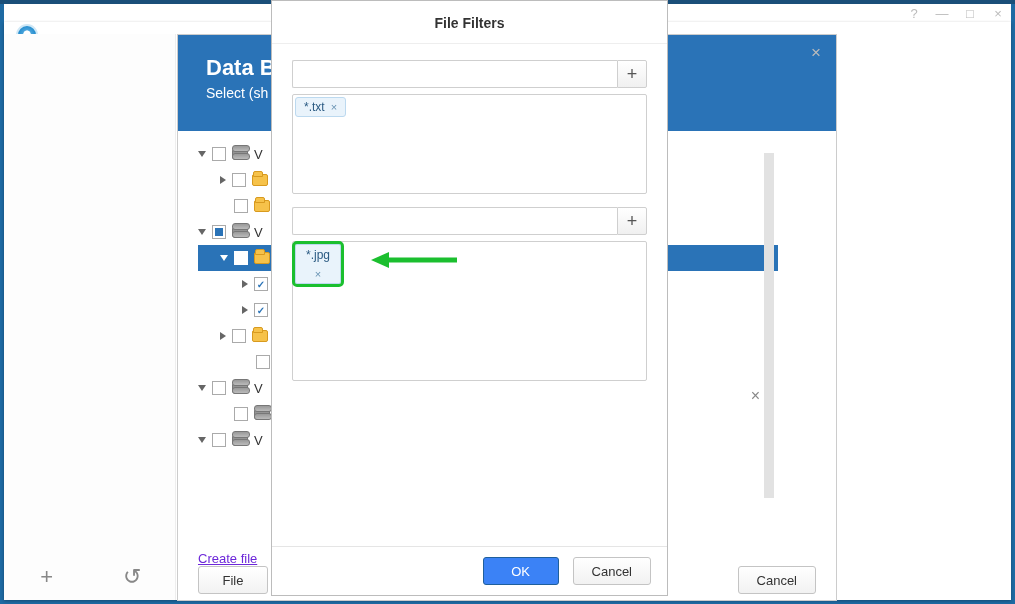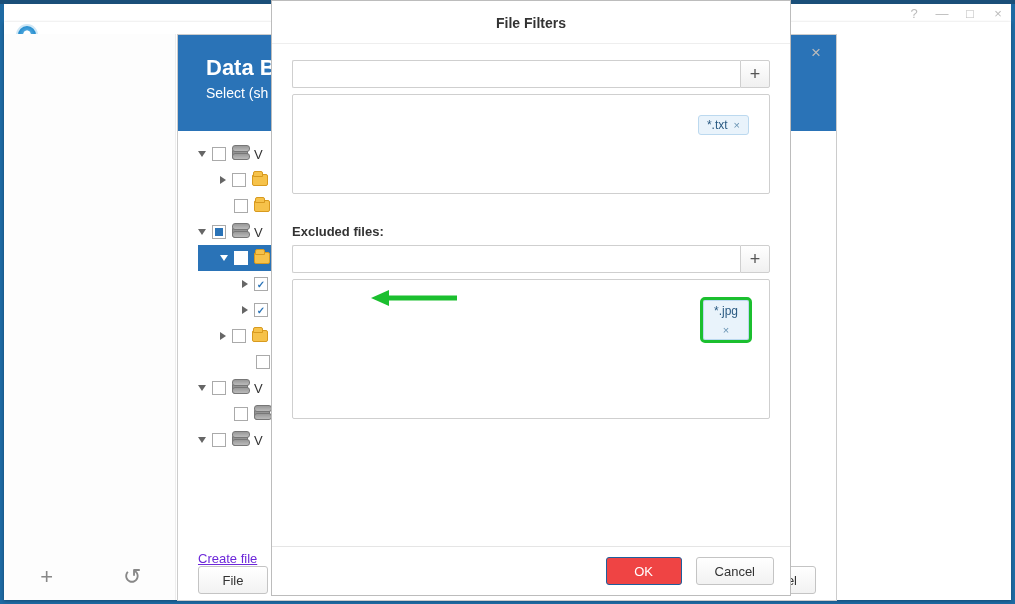--- a/index.html
+++ b/index.html
@@ -114,21 +114,21 @@
       border-right: 1px solid #eee;
     }
     .sidebar-bottom {
       position: absolute; bottom: 10px; left: 0; width: 100%;
       display: flex; justify-content: space-around; color: #888; font-size: 22px;
     }
     .sidebar-bottom span { width: 40px; text-align: center; cursor: pointer; }
 
     
     .modal {
-      position: absolute; top: 0; left: 271px; width: 520px; height: 596px;
+      position: absolute; top: 0; left: 271px; width: 397px; height: 596px;
       background: #fff; border: 1px solid #bcbcbc; z-index: 20;
       display: flex; flex-direction: column;
     }
     .modal-title {
       text-align: center; font-weight: 700; font-size: 14px; color: #333;
       padding: 14px 0 12px; border-bottom: 1px solid #eee;
     }
     .modal-body {
       flex: 1; padding: 16px 20px 6px; font-size: 13px; color: #444; overflow: hidden;
     }
@@ -139,23 +139,22 @@
     .input-row input {
       flex: 1; border: 1px solid #cfcfcf; height: 28px; padding: 0 8px; font-size: 13px;
       outline: none; border-right: none; border-radius: 2px 0 0 2px;
     }
     .add-btn {
       width: 30px; border: 1px solid #cfcfcf; background: linear-gradient(#fff,#f0f0f0);
       font-size: 18px; color: #555; border-radius: 0 2px 2px 0;
       display:flex; align-items:center; justify-content:center; cursor:pointer;
     }
     .tag-box {
-      border: 1px solid #cfcfcf; height: 100px; padding: 20px; border-radius: 2px; margin-bottom: 30px;
+      border: 1px solid #cfcfcf; height: 100px; padding: 2px; border-radius: 2px; margin-bottom: 13px;
       position: relative;
-      text-align: right;
     }
     .tag-box.tall { height: 140px; }
     .tag {
       display: inline-flex; align-items: center; gap: 6px;
       background: #e9f3fb; border: 1px solid #bcd9ef; color: #2a5a82;
       border-radius: 3px; padding: 2px 8px; font-size: 12px;
     }
     .tag .x { color: #6893b3; font-size: 11px; cursor: pointer; }
     .tag.highlight-border {
       outline: 3px solid #1bbf2f; border-radius: 2px; padding: 3px 10px; flex-direction: column;
@@ -165,21 +164,21 @@
     .annot-arrow {
       position: absolute; top: 8px; left: 78px; width: 86px; height: 20px;
       pointer-events: none;
     }
     .annot-arrow svg { width:100%; height:100%; }
 
     .modal-footer {
       border-top: 1px solid #e5e5e5; padding: 10px 16px; display: flex; justify-content: flex-end; gap: 14px;
     }
     .btn-primary {
-      min-width: 76px; height: 28px; background: #ef4444; color: #fff; border: 1px solid #1f5f9c;
+      min-width: 76px; height: 28px; background: #3b82f6; color: #fff; border: 1px solid #1f5f9c;
       border-radius: 3px; font-size: 13px; padding: 0 22px; cursor: pointer;
     }
 
     
     .topbar-shadow { position:absolute; top:0; left:0; right:0; height:4px; background:#1a4f79; }
   </style>
 </head>
 <body>
 
 <div class="topbar-shadow"></div>
@@ -305,21 +304,20 @@
 
     <div class="input-row">
       <input type="text" style="">
       <div class="add-btn">+</div>
     </div>
     <div class="tag-box" id="included-box"><span class="tag">
           <span>*.txt</span>
           <span class="x">×</span>
         </span></div>
 
-    <div class="section-label">Excluded files:</div>
     <div class="input-row">
       <input type="text" style="">
       <div class="add-btn">+</div>
     </div>
     <div class="tag-box tall" id="excluded-box"><span class="tag highlight-border">
           <span>*.jpg</span>
           <span class="x">×</span>
         </span>
       <div class="annot-arrow">
         <svg viewBox="0 0 86 20">

